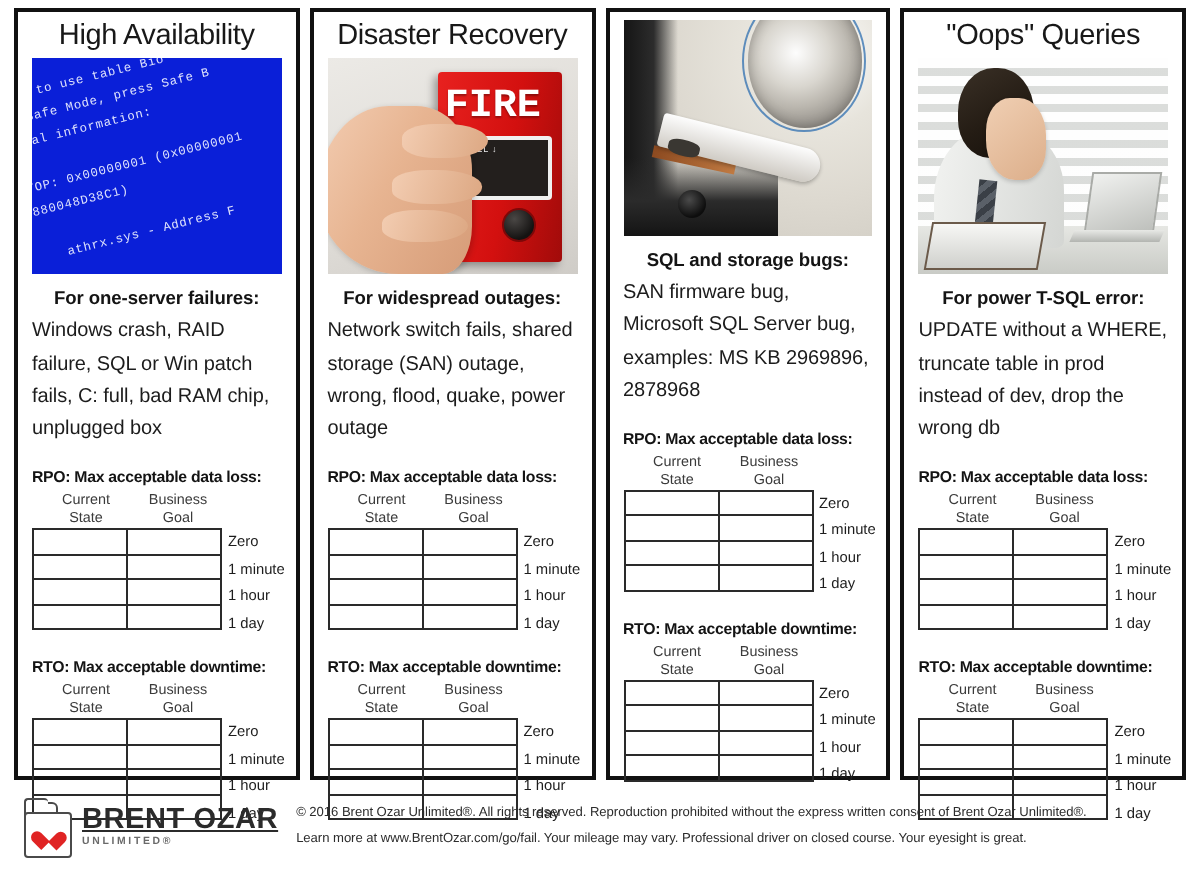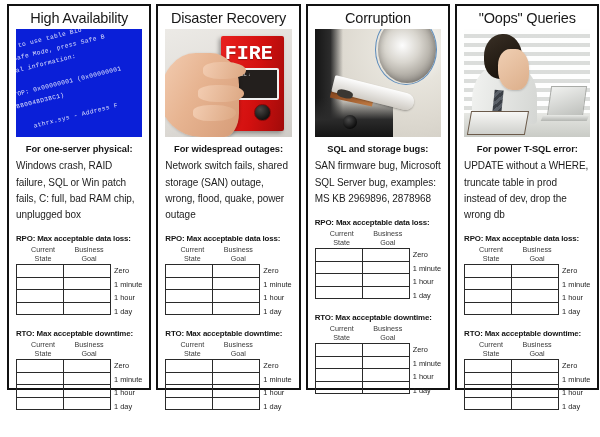--- a/index.html
+++ b/index.html
@@ -14,21 +14,21 @@
     font-family: "Liberation Sans", sans-serif;
     color: #1a1a1a;
   }
   #sheet {
     width: 600px;
     height: 437px;
     position: relative;
     box-sizing: border-box;
     padding: 4px 4px 0 4px;
     display: flex;
-    flex-direction: row;
+    flex-direction: column;
   }
   
   .panels {
     display: flex;
     gap: 5px;
     height: 386px;
     padding: 0 3px;
     box-sizing: border-box;
   }
   .panel {
@@ -476,21 +476,21 @@
 
        athrx.sys - Address F
 ea4b9
 
 ting data for crash du
 lizing disk for crash
 ing dump of physical
 physical memory</div>
       </div>
 
-      <div class="lead">For one-server physical:</div>
+      <div class="lead">For one-server failures:</div>
       <div class="desc">Windows crash, RAID failure, SQL or Win patch fails, C: full, bad RAM chip, unplugged box</div>
 
       <div class="metric rpo">
         <div class="metric-title">RPO: Max acceptable data loss:</div>
         <div class="col-heads">
           <div class="ch">
             <div>Current</div>
             <div>State</div>
           </div>
           <div class="ch">
@@ -669,21 +669,20 @@
             <div class="rl">Zero</div>
             <div class="rl">1 minute</div>
             <div class="rl">1 hour</div>
             <div class="rl">1 day</div>
           </div>
         </div>
       </div>
     </div>
 
     <div class="panel">
-      <div class="panel-title">Corruption</div>
 
       <div class="photo diskpic">
         <div class="platter"></div>
         <div class="dark-l"></div>
         <div class="dark-b"></div>
         <div class="spindle"></div>
         <div class="ring"></div>
         <div class="copper"></div>
         <div class="arm"></div>
         <div class="armhole"></div>

